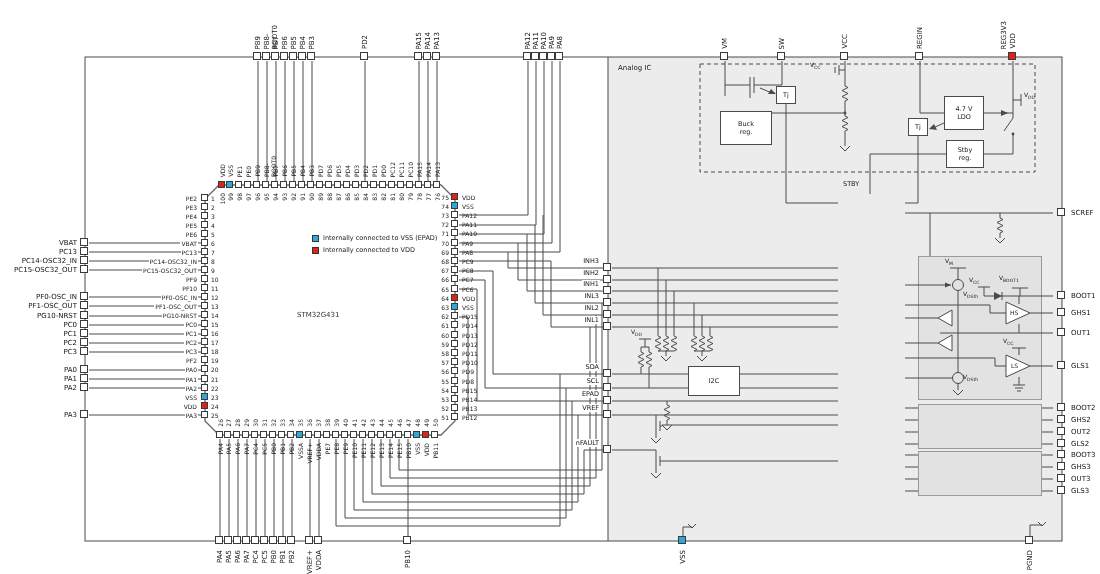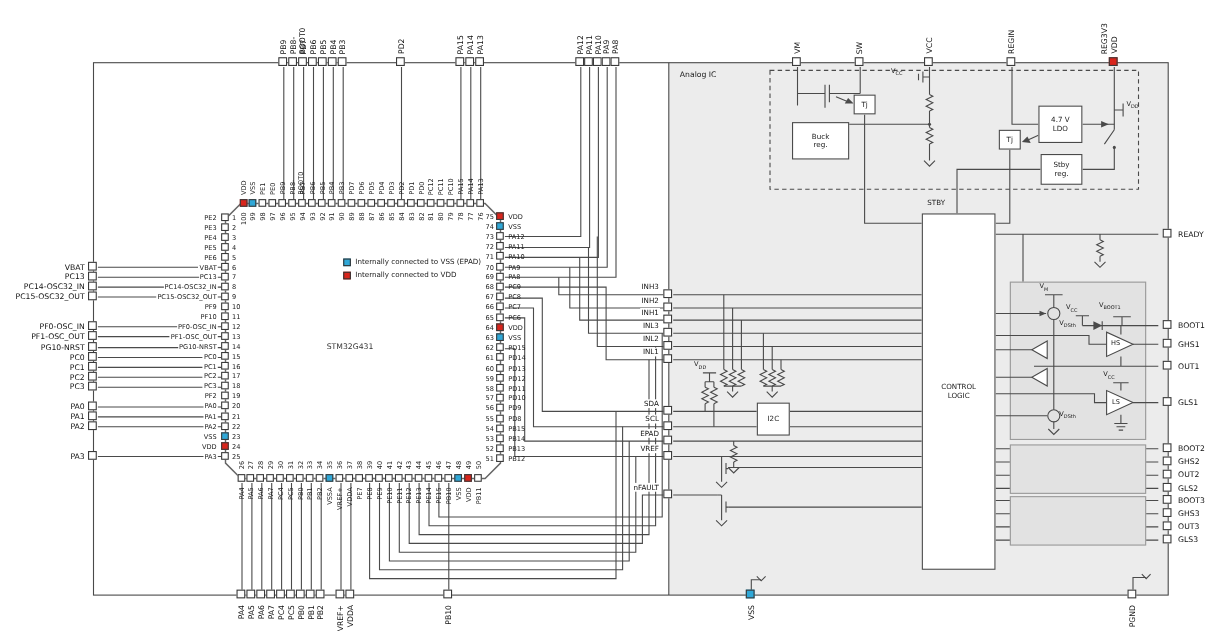--- a/index.html
+++ b/index.html
@@ -174,25 +174,21 @@
     <span>Tj</span>
   </div>
   <div class="box" style="left:944px;top:96px;width:40px;height:34px;">
     <span>4.7 V</span>
     <span>LDO</span>
   </div>
   <div class="box" style="left:946px;top:140px;width:38px;height:28px;">
     <span>Stby</span>
     <span>reg.</span>
   </div>
-  <div class="box" style="left:838px;top:194px;width:67px;height:324px;">
-    <span>CONTROL</span>
-    <span>LOGIC</span>
-  </div>
-  <div class="box" style="left:688px;top:366px;width:30px;height:30px;">
+  <div class="box" style="left:688px;top:366px;width:52px;height:30px;">
     <span>I2C</span>
   </div>
 
   <div class="lbl big" style="left:297px;top:311px;color:#333;">STM32G431</div>
   <div class="lbl big" style="left:618px;top:64px;">Analog IC</div>
   <div class="lbl" style="left:843px;top:180px;">STBY</div>
   <div class="lbl" style="left:1010px;top:309px;font-size:6px;">HS</div>
   <div class="lbl" style="left:1011px;top:362px;font-size:6px;">LS</div>
 
   <div class="vn" style="left:810px;top:61px;"><span>V</span><sub>CC</sub></div>
@@ -984,21 +980,21 @@
       </div>
       <div class="pin" style="top: 450px;">
         <span class="sq lg"></span>
         <span class="name">nFAULT</span>
       </div>
     </div>
   <div class="apins apin-right">
 
   <div class="pin" style="top: 213px;">
         <span class="sq lg"></span>
-        <span class="name">READY</span>
+        <span class="name">SCREF</span>
       </div>
       <div class="pin" style="top: 296px;">
         <span class="sq lg"></span>
         <span class="name">BOOT1</span>
       </div>
       <div class="pin" style="top: 313px;">
         <span class="sq lg"></span>
         <span class="name">GHS1</span>
       </div>
       <div class="pin" style="top: 333px;">

